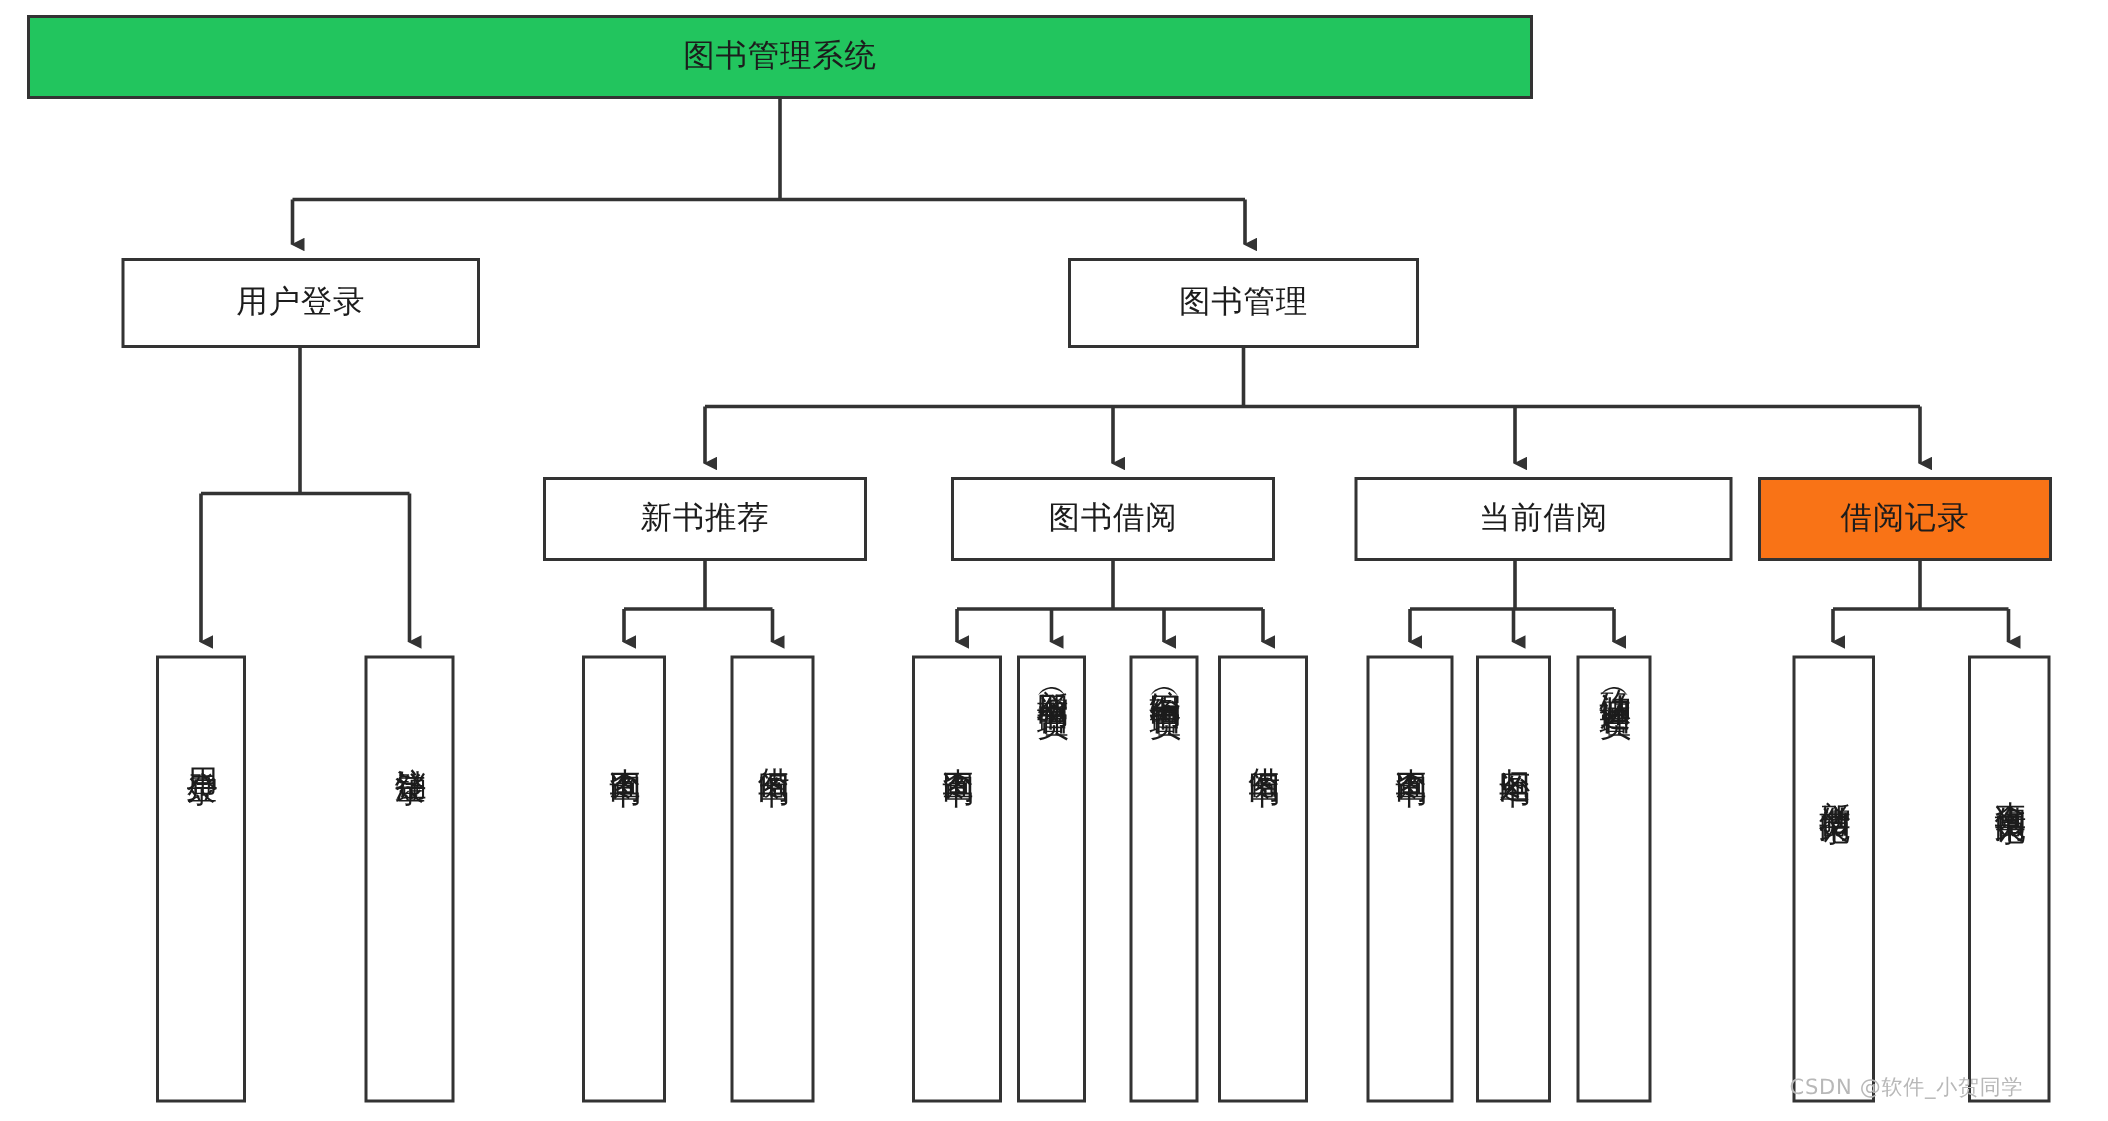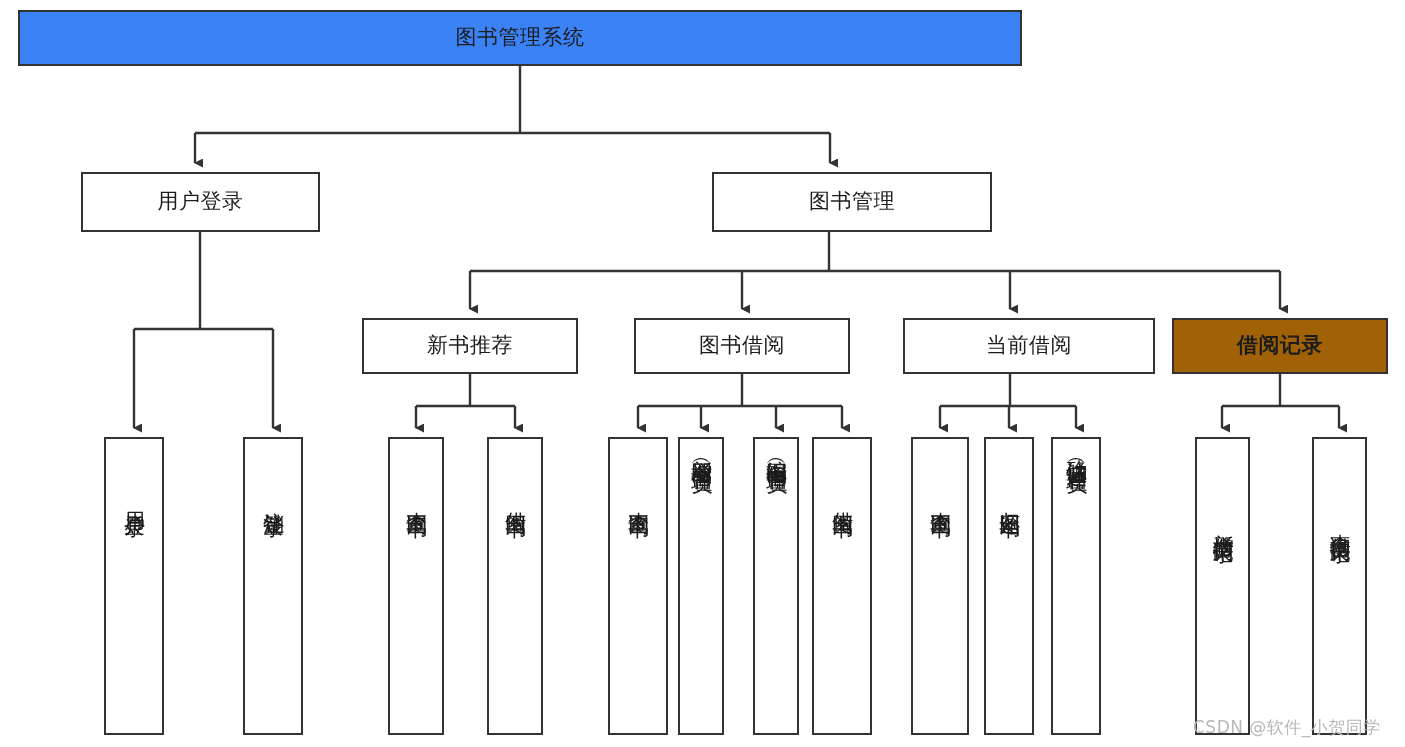--- a/index.html
+++ b/index.html
@@ -54,21 +54,21 @@
   }
   .node-leaf {
     align-items: flex-start;
     justify-content: center;
     padding-top: 4px;
   }
   .node-leaf.pad-mid { padding-top: 56px; }
   .node-leaf.pad-big { padding-top: 78px; }
   .watermark {
     position: absolute;
-    font-size: 17px;
+    font-size: 14px;
     color: #b8b8b8;
     letter-spacing: 0.5px;
     white-space: nowrap;
     user-select: none;
   }
 </style>
 </head>
 <body>
 
 <div id="diagram-root">
@@ -116,41 +116,41 @@
       <path d="M1009,406 L1009,428" marker-end="url(#arrowhead)"></path>
       <path d="M1076,406 L1076,428" marker-end="url(#arrowhead)"></path>
 
       <path d="M1280,374 L1280,406"></path>
       <path d="M1222,406 L1339,406"></path>
       <path d="M1222,406 L1222,428" marker-end="url(#arrowhead)"></path>
       <path d="M1339,406 L1339,428" marker-end="url(#arrowhead)"></path>
     </g>
   </svg>
 
-  <div class="node-box" id="node-root" style="left: 18px; top: 10px; width: 1004px; height: 56px; border-color: rgb(51, 51, 51); background: #3b82f6;">
+  <div class="node-box" id="node-root" style="left: 18px; top: 10px; width: 1004px; height: 56px; border-color: rgb(51, 51, 51); background: #22c55e;">
     <span class="node-label-h" style="color: rgb(28, 28, 28);">图书管理系统</span>
   </div>
 
   <div class="node-box" id="node-l1-0" style="left: 81px; top: 172px; width: 239px; height: 60px; border-color: rgb(51, 51, 51); background: rgb(255, 255, 255);">
     <span class="node-label-h" style="color: rgb(28, 28, 28);">用户登录</span>
   </div>
-  <div class="node-box" id="node-l1-1" style="left: 712px; top: 172px; width: 280px; height: 60px; border-color: rgb(51, 51, 51); background: rgb(255, 255, 255);">
+  <div class="node-box" id="node-l1-1" style="left: 712px; top: 172px; width: 234px; height: 60px; border-color: rgb(51, 51, 51); background: rgb(255, 255, 255);">
     <span class="node-label-h" style="color: rgb(28, 28, 28);">图书管理</span>
   </div>
 
   <div class="node-box" id="node-l2-1" style="left: 634px; top: 318px; width: 216px; height: 56px; border-color: rgb(51, 51, 51); background: rgb(255, 255, 255);">
     <span class="node-label-h" style="color: rgb(28, 28, 28);">图书借阅</span>
   </div>
   <div class="node-box" id="node-l2-0" style="left: 362px; top: 318px; width: 216px; height: 56px; border-color: rgb(51, 51, 51); background: rgb(255, 255, 255);">
     <span class="node-label-h" style="color: rgb(28, 28, 28);">新书推荐</span>
   </div>
   <div class="node-box" id="node-l2-2" style="left: 903px; top: 318px; width: 252px; height: 56px; border-color: rgb(51, 51, 51); background: rgb(255, 255, 255);">
     <span class="node-label-h" style="color: rgb(28, 28, 28);">当前借阅</span>
   </div>
-  <div class="node-box" id="node-l2-3" style="left: 1172px; top: 318px; width: 216px; height: 56px; border-color: rgb(51, 51, 51); background: #a16207; font-weight: bold;">
+  <div class="node-box" id="node-l2-3" style="left: 1172px; top: 318px; width: 196px; height: 56px; border-color: rgb(51, 51, 51); background: #f97316;">
     <span class="node-label-h" style="color: rgb(28, 28, 28);">借阅记录</span>
   </div>
 
   <div class="node-box node-leaf pad-mid" id="node-leaf-0" style="left: 104px; top: 437px; width: 60px; height: 298px; border-color: rgb(51, 51, 51); background: rgb(255, 255, 255);">
     <span class="node-label-v" style="color: rgb(28, 28, 28);">用户登录</span>
   </div>
   <div class="node-box node-leaf pad-mid" id="node-leaf-1" style="left: 243px; top: 437px; width: 60px; height: 298px; border-color: rgb(51, 51, 51); background: rgb(255, 255, 255);">
     <span class="node-label-v" style="color: rgb(28, 28, 28);">注销登录</span>
   </div>
   <div class="node-box node-leaf pad-mid" id="node-leaf-2" style="left: 388px; top: 437px; width: 56px; height: 298px; border-color: rgb(51, 51, 51); background: rgb(255, 255, 255);">

